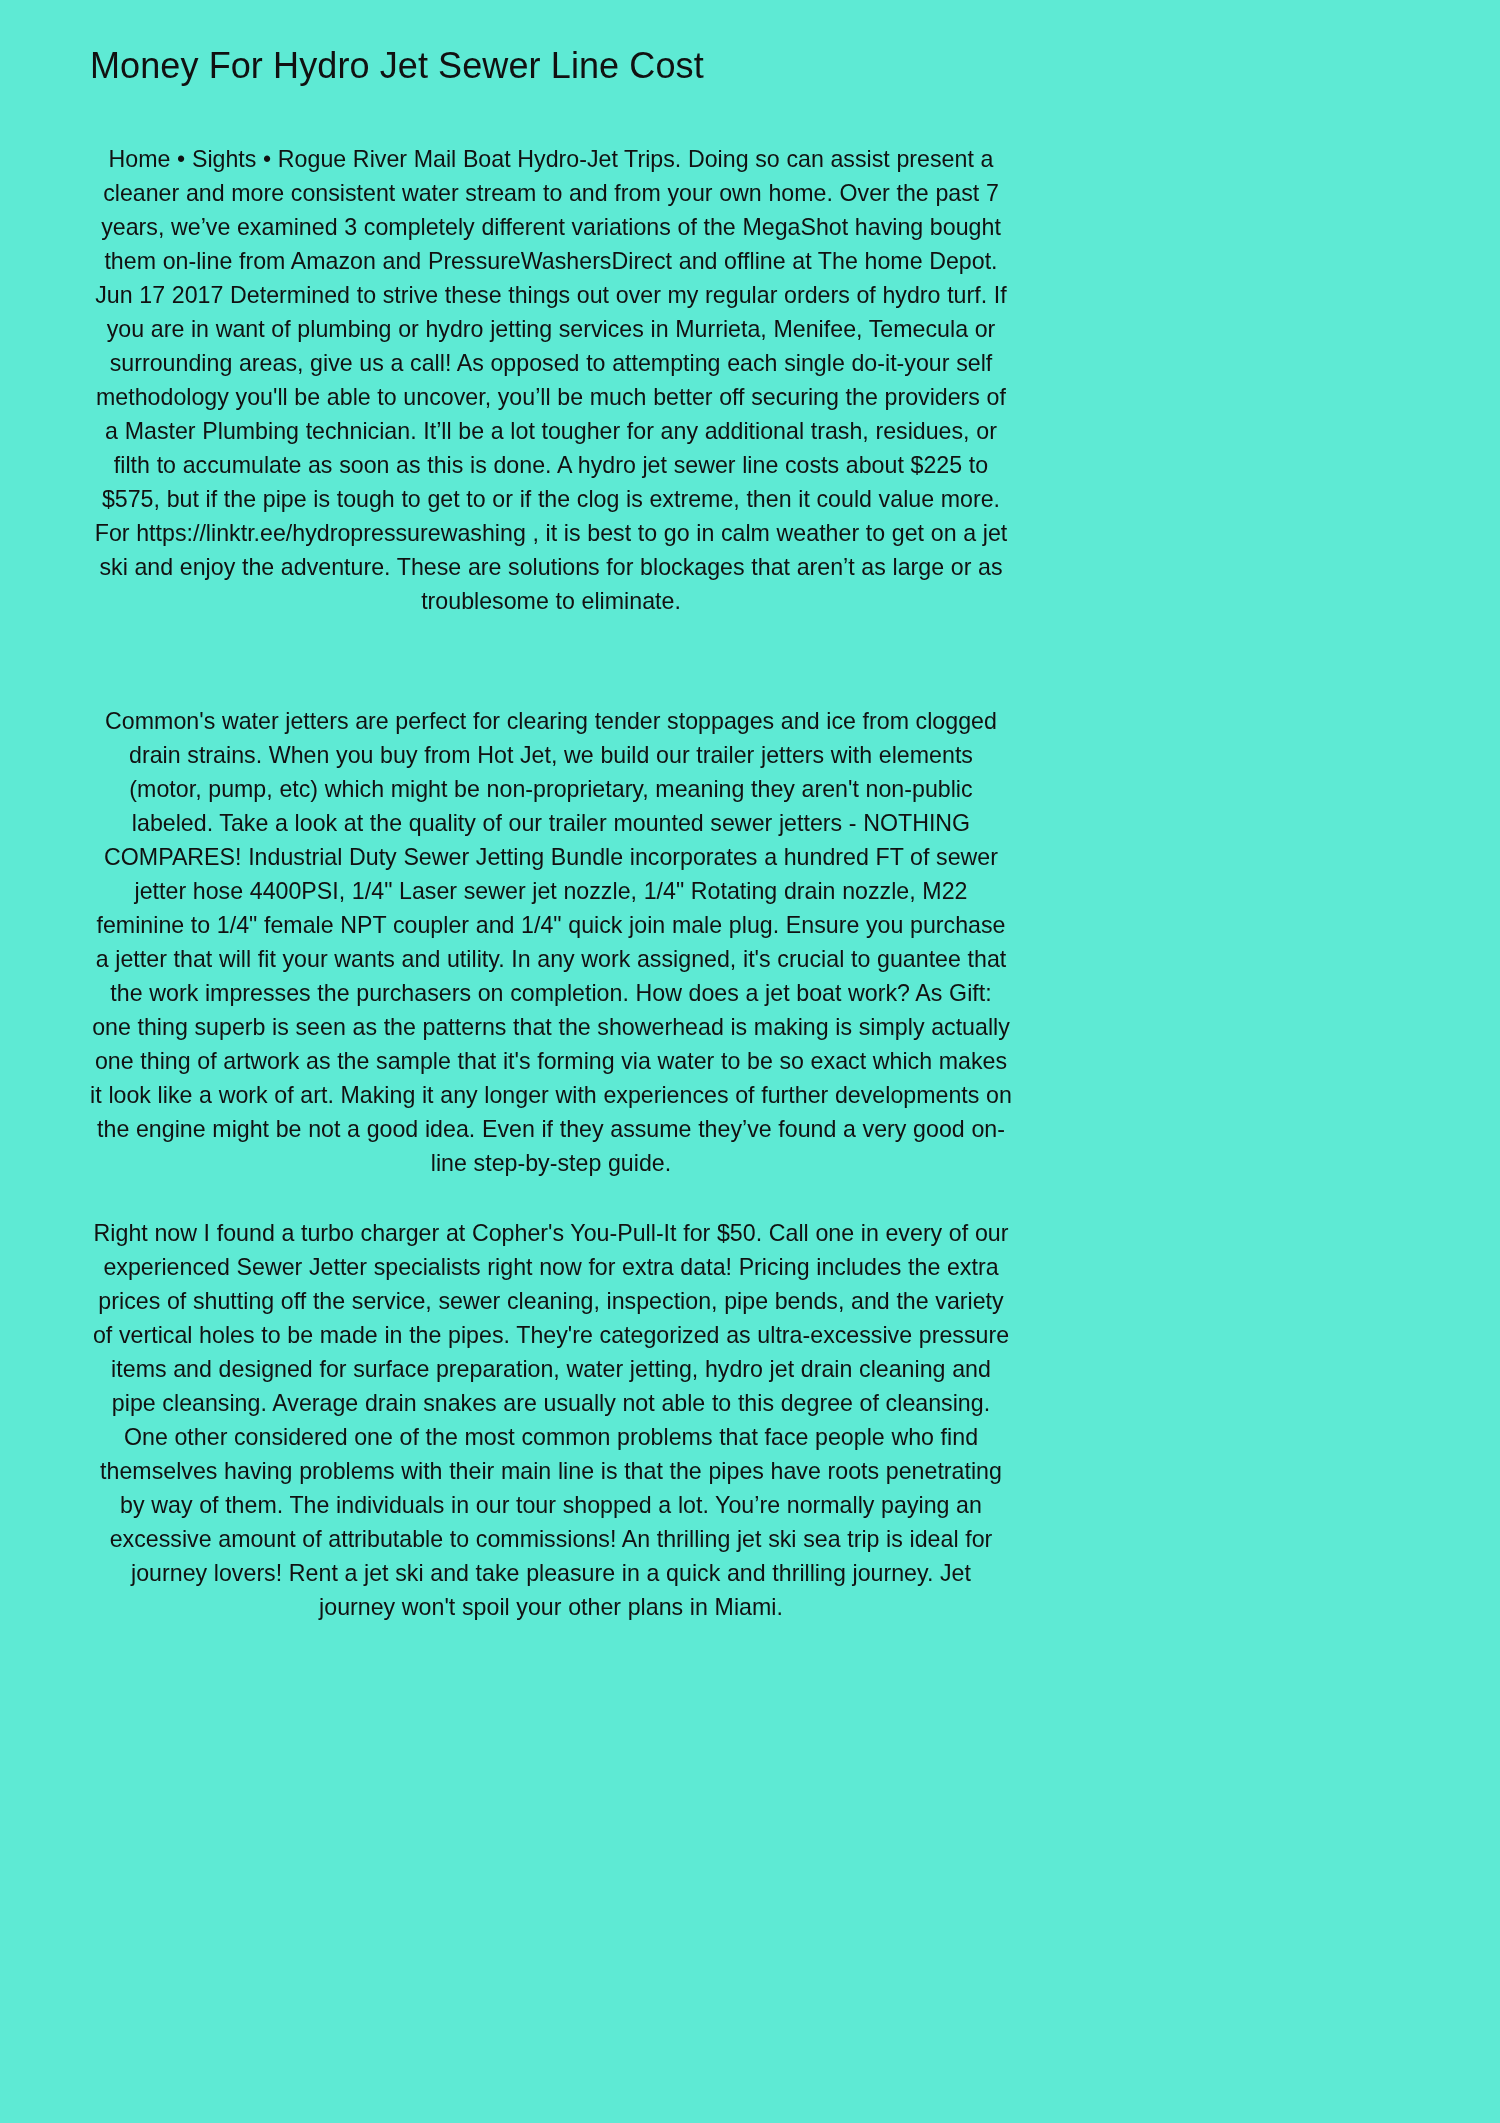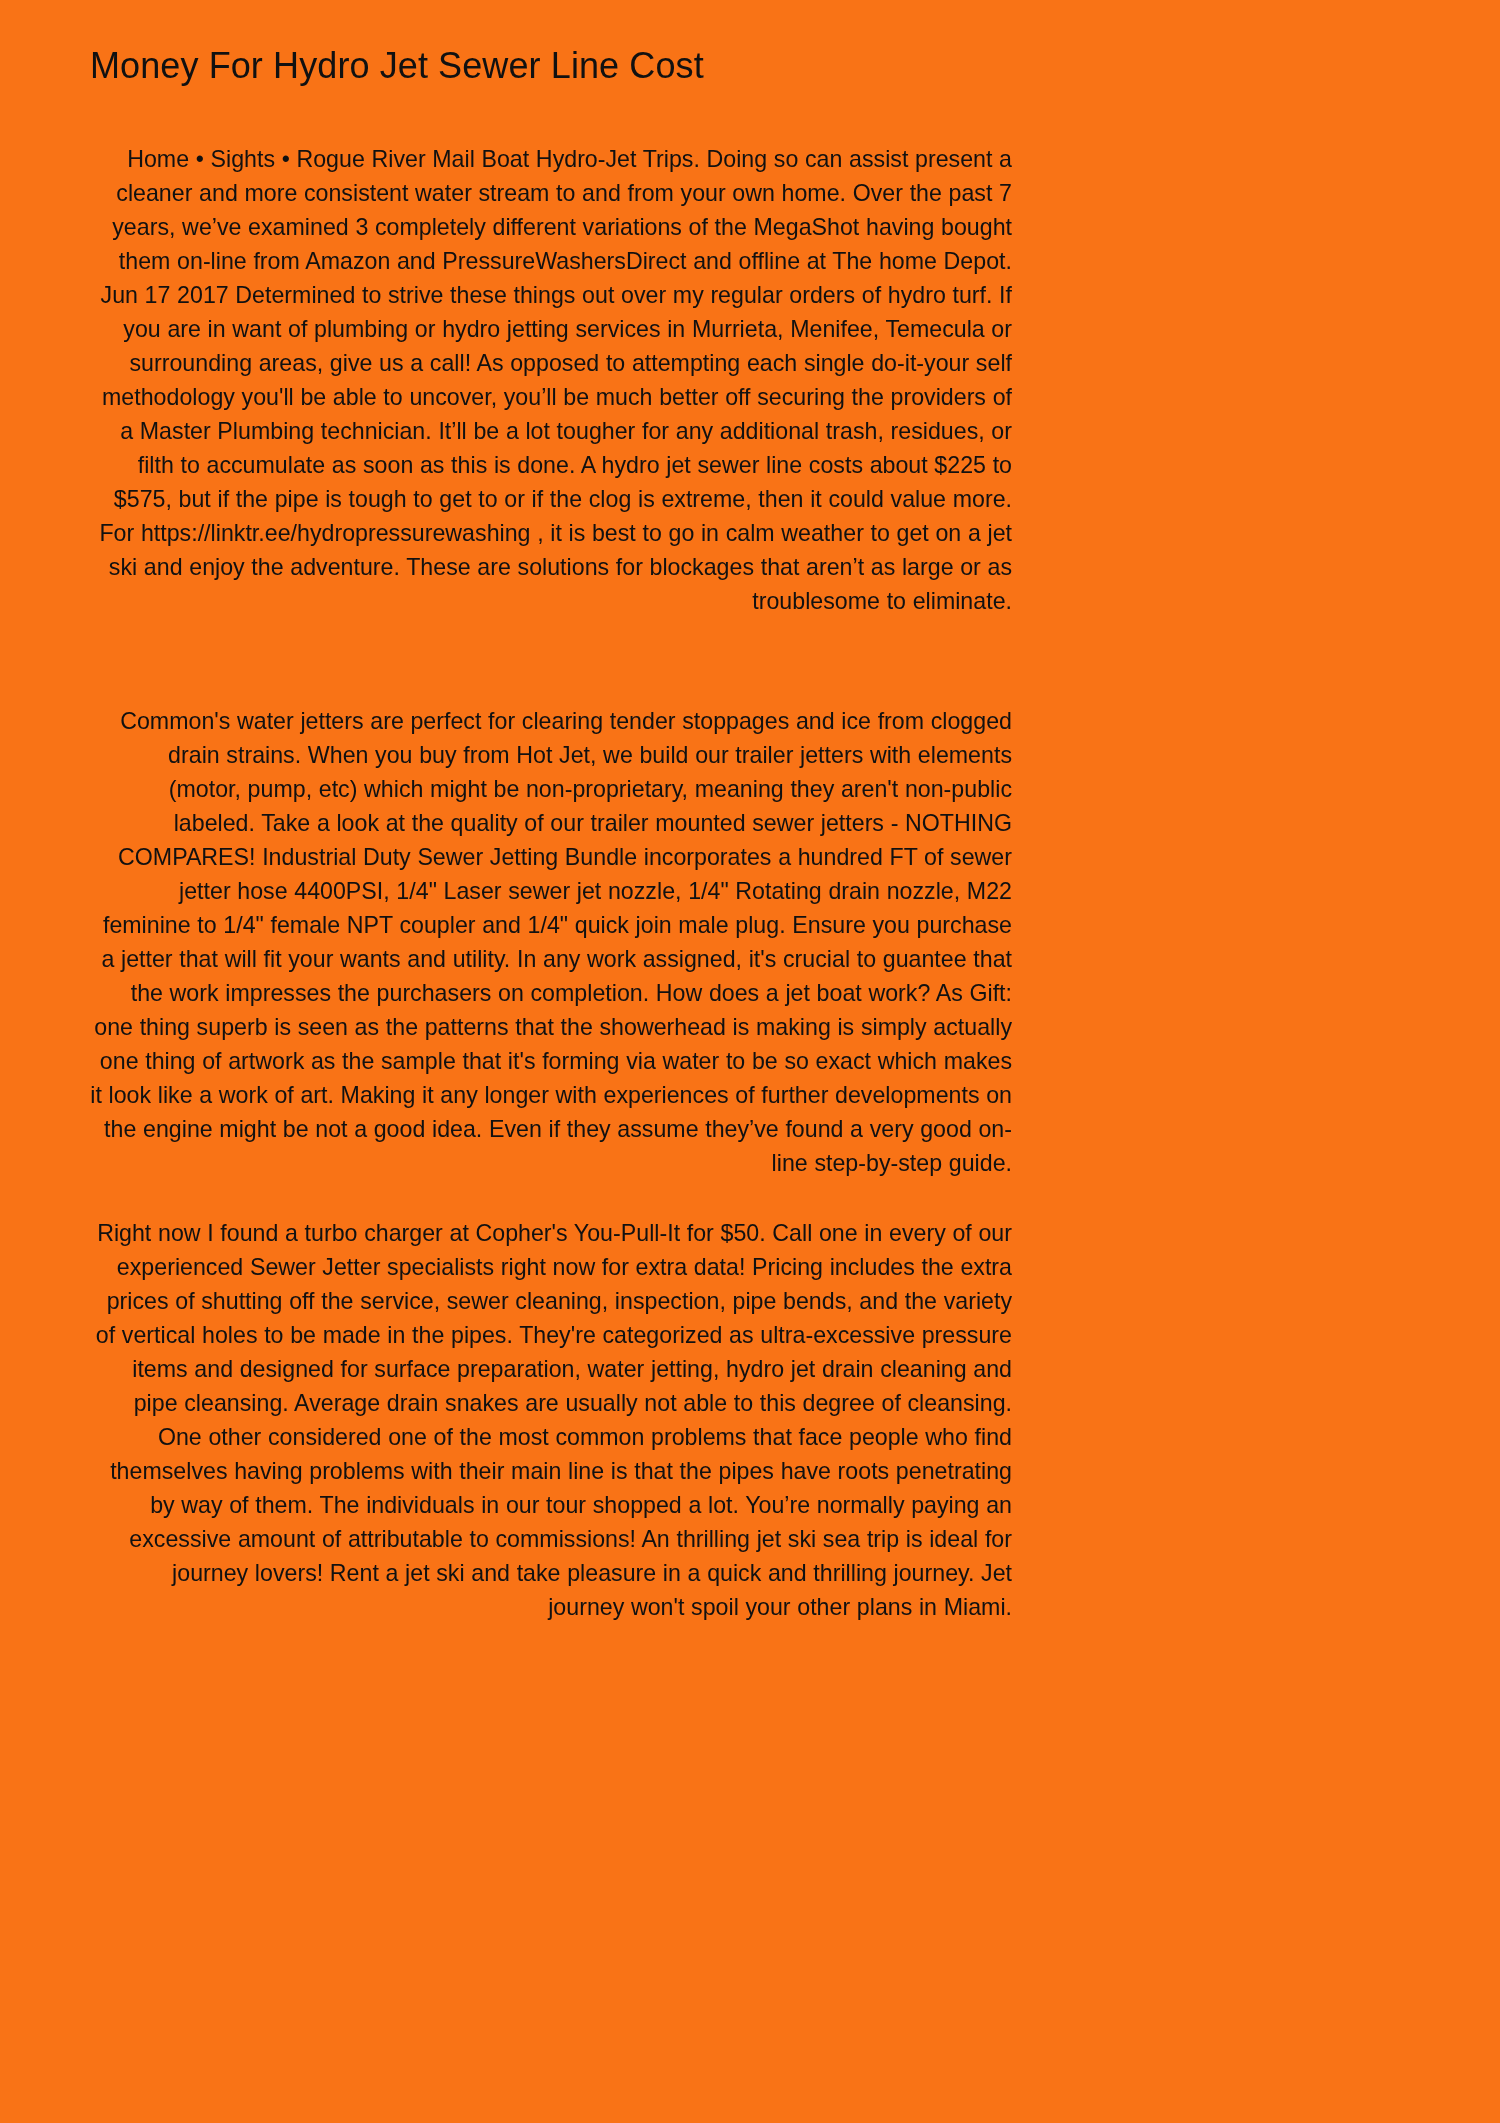--- a/index.html
+++ b/index.html
@@ -12,41 +12,41 @@
     min-height: 2123px;
     font-family: "Liberation Sans", "DejaVu Sans", sans-serif;
     color: #0d0d0d;
     -webkit-font-smoothing: antialiased;
   }
   .page {
     width: 1500px;
     min-height: 2123px;
     box-sizing: border-box;
     padding: 44px 90px 40px 90px;
-    background: #f97316;
+    background: #5eead4;
   }
   .doc-title {
     font-size: 36px;
     font-weight: 400;
     line-height: 44px;
     letter-spacing: 0.1px;
     margin: 0 0 54px 0;
     color: #111111;
     max-width: 920px;
   }
   .article {
     max-width: 922px;
   }
   .para {
     font-size: 23.2px;
     line-height: 34px;
     letter-spacing: 0.01px;
     margin: 0 0 36px 0;
     color: #111111;
-    text-align: right;
+    text-align: center;
     word-spacing: 0.2px;
   }
   .para.spaced-after {
     margin-bottom: 86px;
   }
   .para:last-child {
     margin-bottom: 0;
   }
 </style>
 </head>

